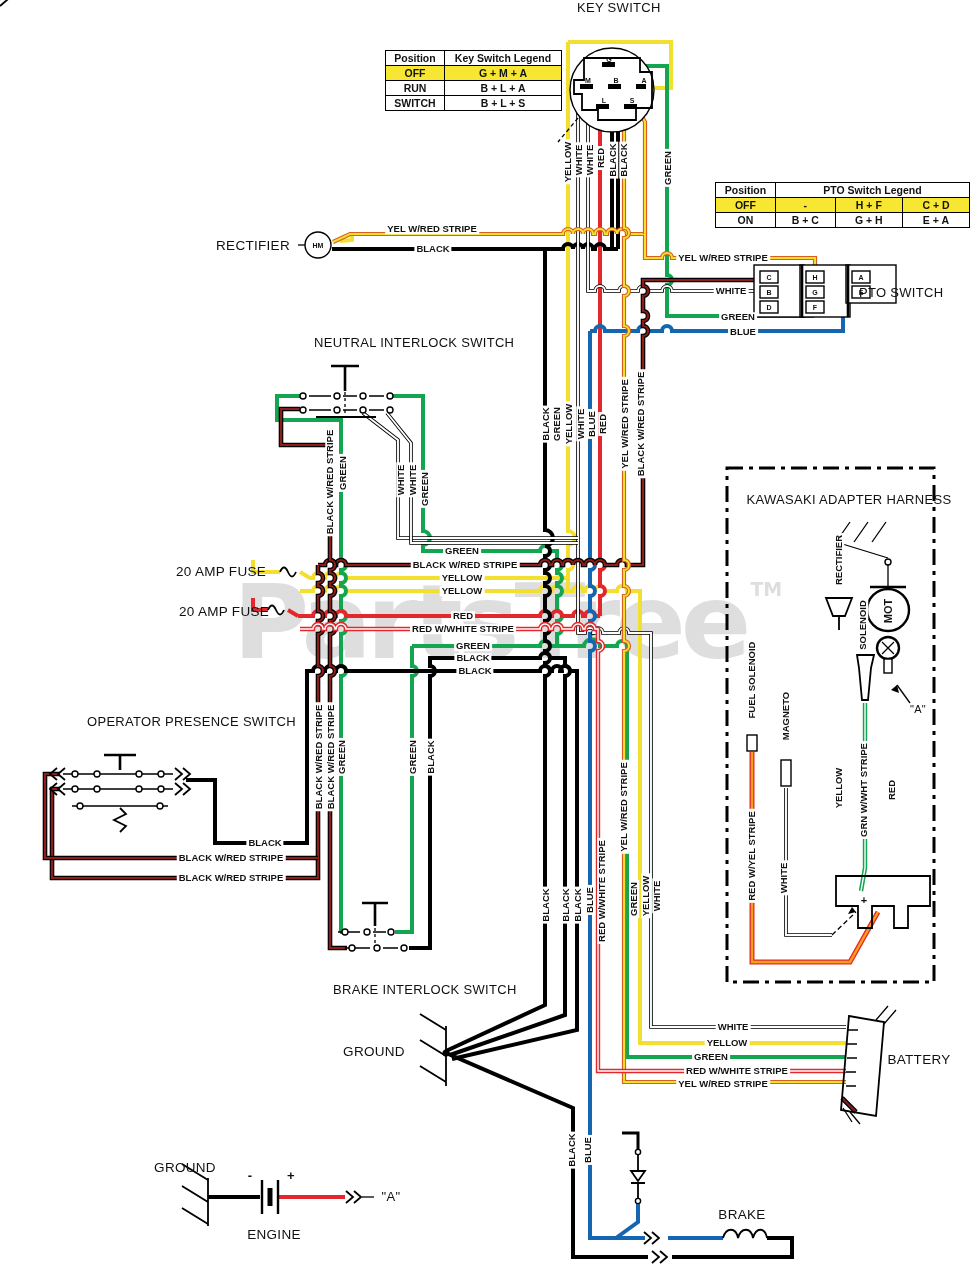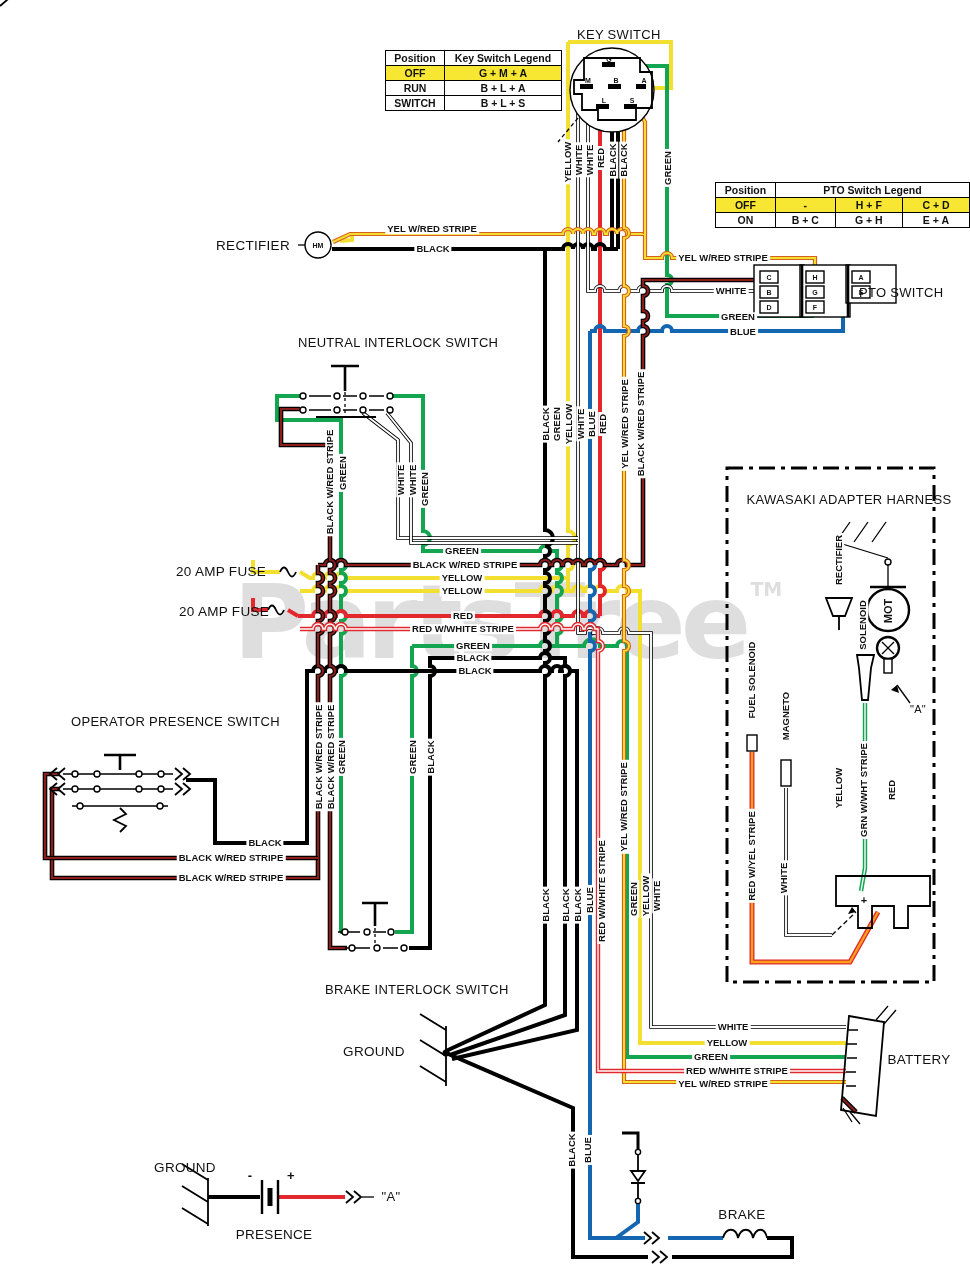--- a/index.html
+++ b/index.html
@@ -338,33 +338,33 @@
     </tr>
     <tr>
       <td>ON</td>
       <td>B + C</td>
       <td>G + H</td>
       <td>E + A</td>
     </tr>
   </tbody>
     </table>
 
-  <div class="cl" style="left:612px;top:35px;width:70px">KEY SWITCH</div>
+  <div class="cl" style="left:612px;top:8px;width:70px">KEY SWITCH</div>
   <div class="cl big" style="left:253px;top:246px">RECTIFIER</div>
   <div class="pin" style="left:318px;top:245px">HM</div>
   <div class="cl" style="left:890px;top:293px;width:62px">PTO SWITCH</div>
-  <div class="cl" style="left:348px;top:343px;width:100px">NEUTRAL INTERLOCK SWITCH</div>
+  <div class="cl" style="left:364px;top:343px;width:100px">NEUTRAL INTERLOCK SWITCH</div>
   <div class="cl big" style="left:221px;top:572px">20 AMP FUSE</div>
   <div class="cl big" style="left:224px;top:612px">20 AMP FUSE</div>
-  <div class="cl" style="left:121px;top:722px;width:100px">OPERATOR PRESENCE SWITCH</div>
-  <div class="cl" style="left:375px;top:990px;width:100px">BRAKE INTERLOCK SWITCH</div>
+  <div class="cl" style="left:137px;top:722px;width:100px">OPERATOR PRESENCE SWITCH</div>
+  <div class="cl" style="left:383px;top:990px;width:100px">BRAKE INTERLOCK SWITCH</div>
   <div class="cl big" style="left:374px;top:1052px">GROUND</div>
   <div class="cl big" style="left:919px;top:1060px">BATTERY</div>
   <div class="cl big" style="left:185px;top:1168px">GROUND</div>
-  <div class="cl big" style="left:274px;top:1235px">PRESENCE</div>
+  <div class="cl big" style="left:274px;top:1235px">ENGINE</div>
   <div class="cl" style="left:250px;top:1176px;font-weight:bold">-</div>
   <div class="cl" style="left:291px;top:1176px;font-weight:bold">+</div>
   <div class="cl" style="left:391px;top:1197px">"A"</div>
   <div class="cl big" style="left:742px;top:1215px">BRAKE</div>
   <div class="cl" style="left:829px;top:500px;width:165px">KAWASAKI ADAPTER HARNESS</div>
   <div class="cl" style="left:918px;top:710px;font-size:11px">"A"</div>
   <div class="cl" style="left:864px;top:901px;font-size:11px;font-weight:bold">+</div>
 
   <div class="wlv" style="left:839px;top:560px">RECTIFIER</div>
   <div class="wlv" style="left:863px;top:625px">SOLENOID</div>

